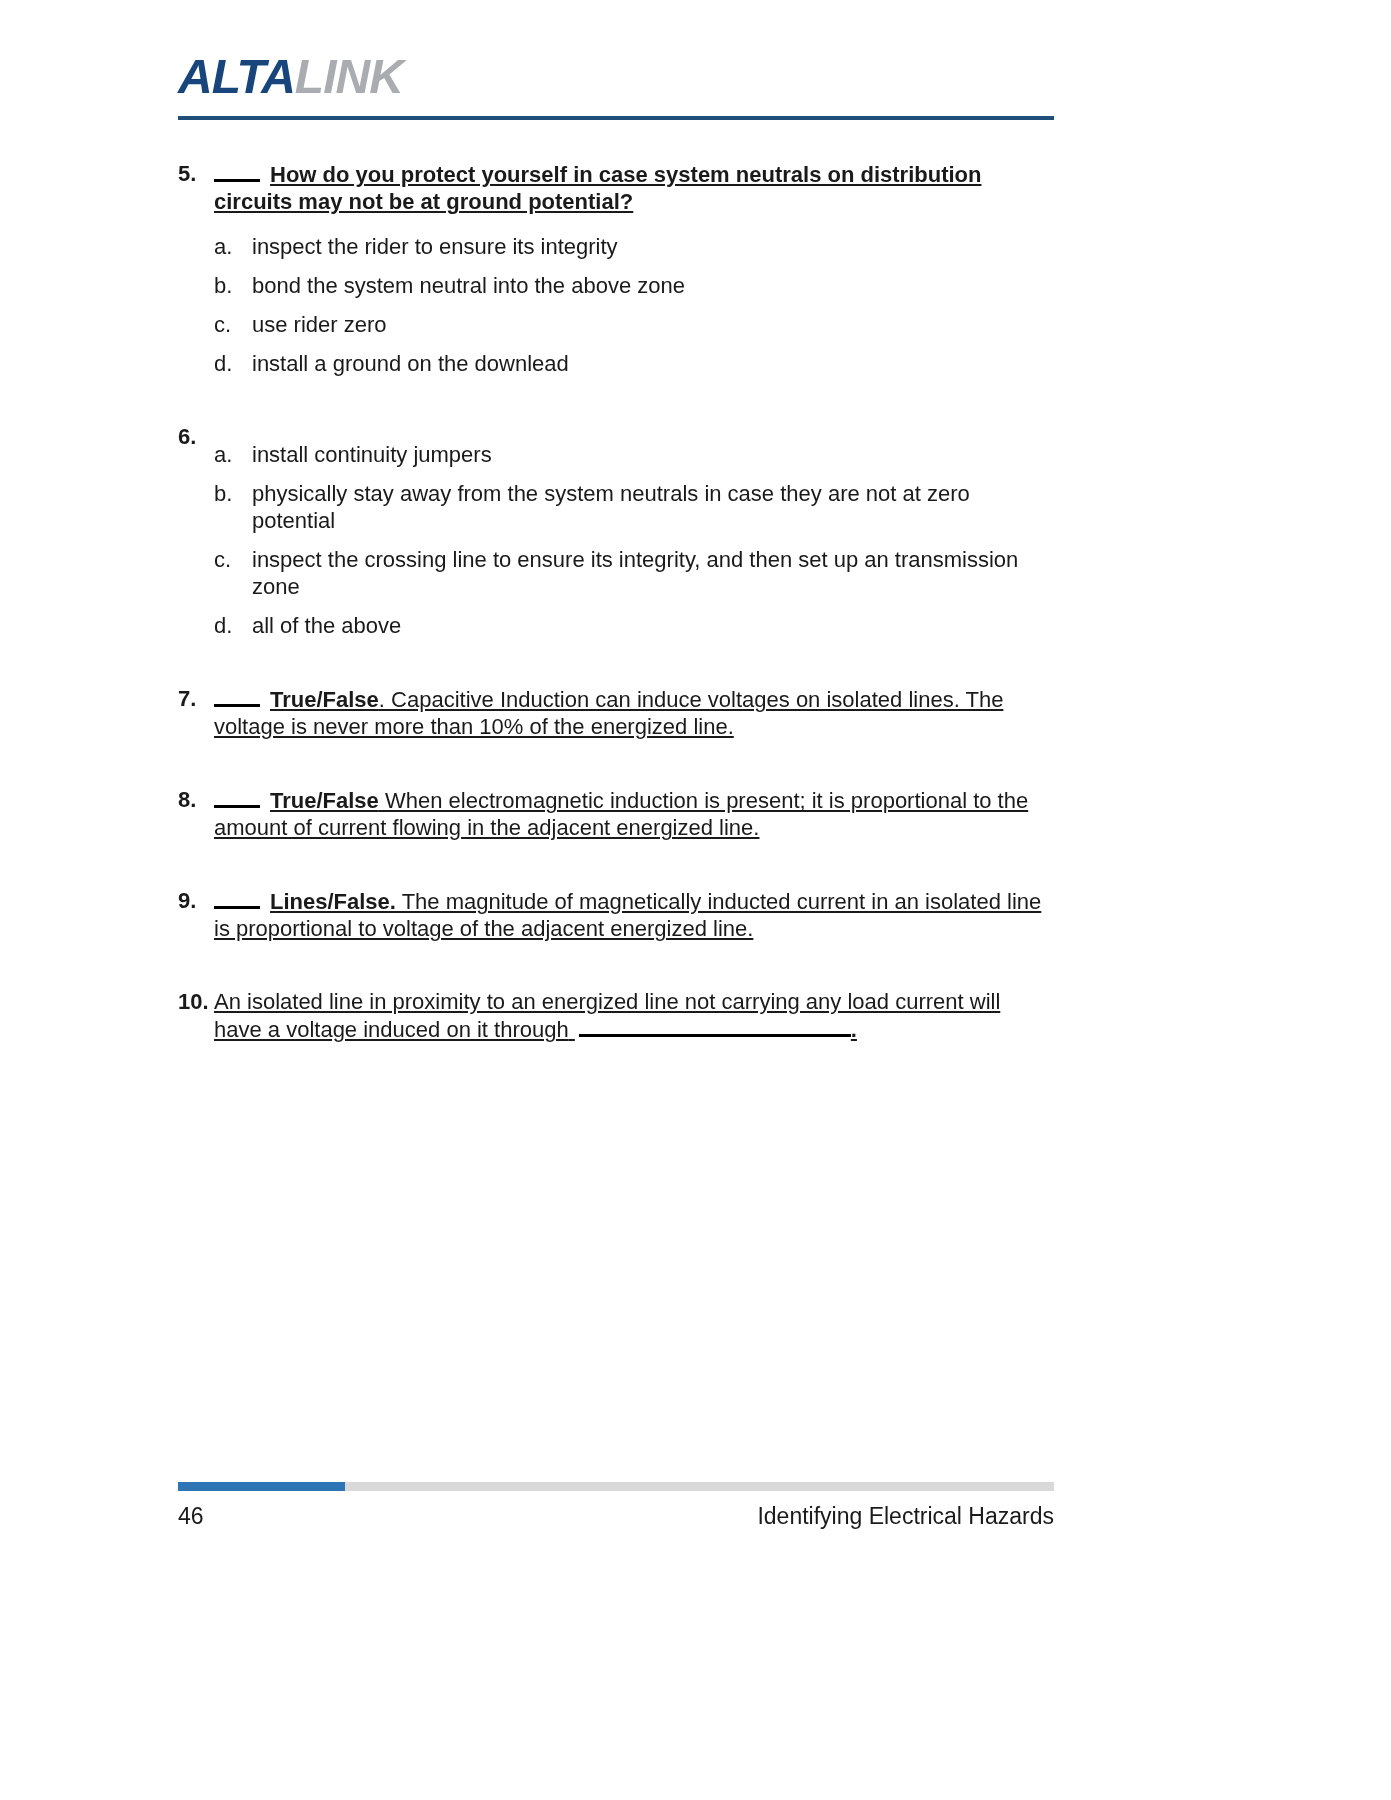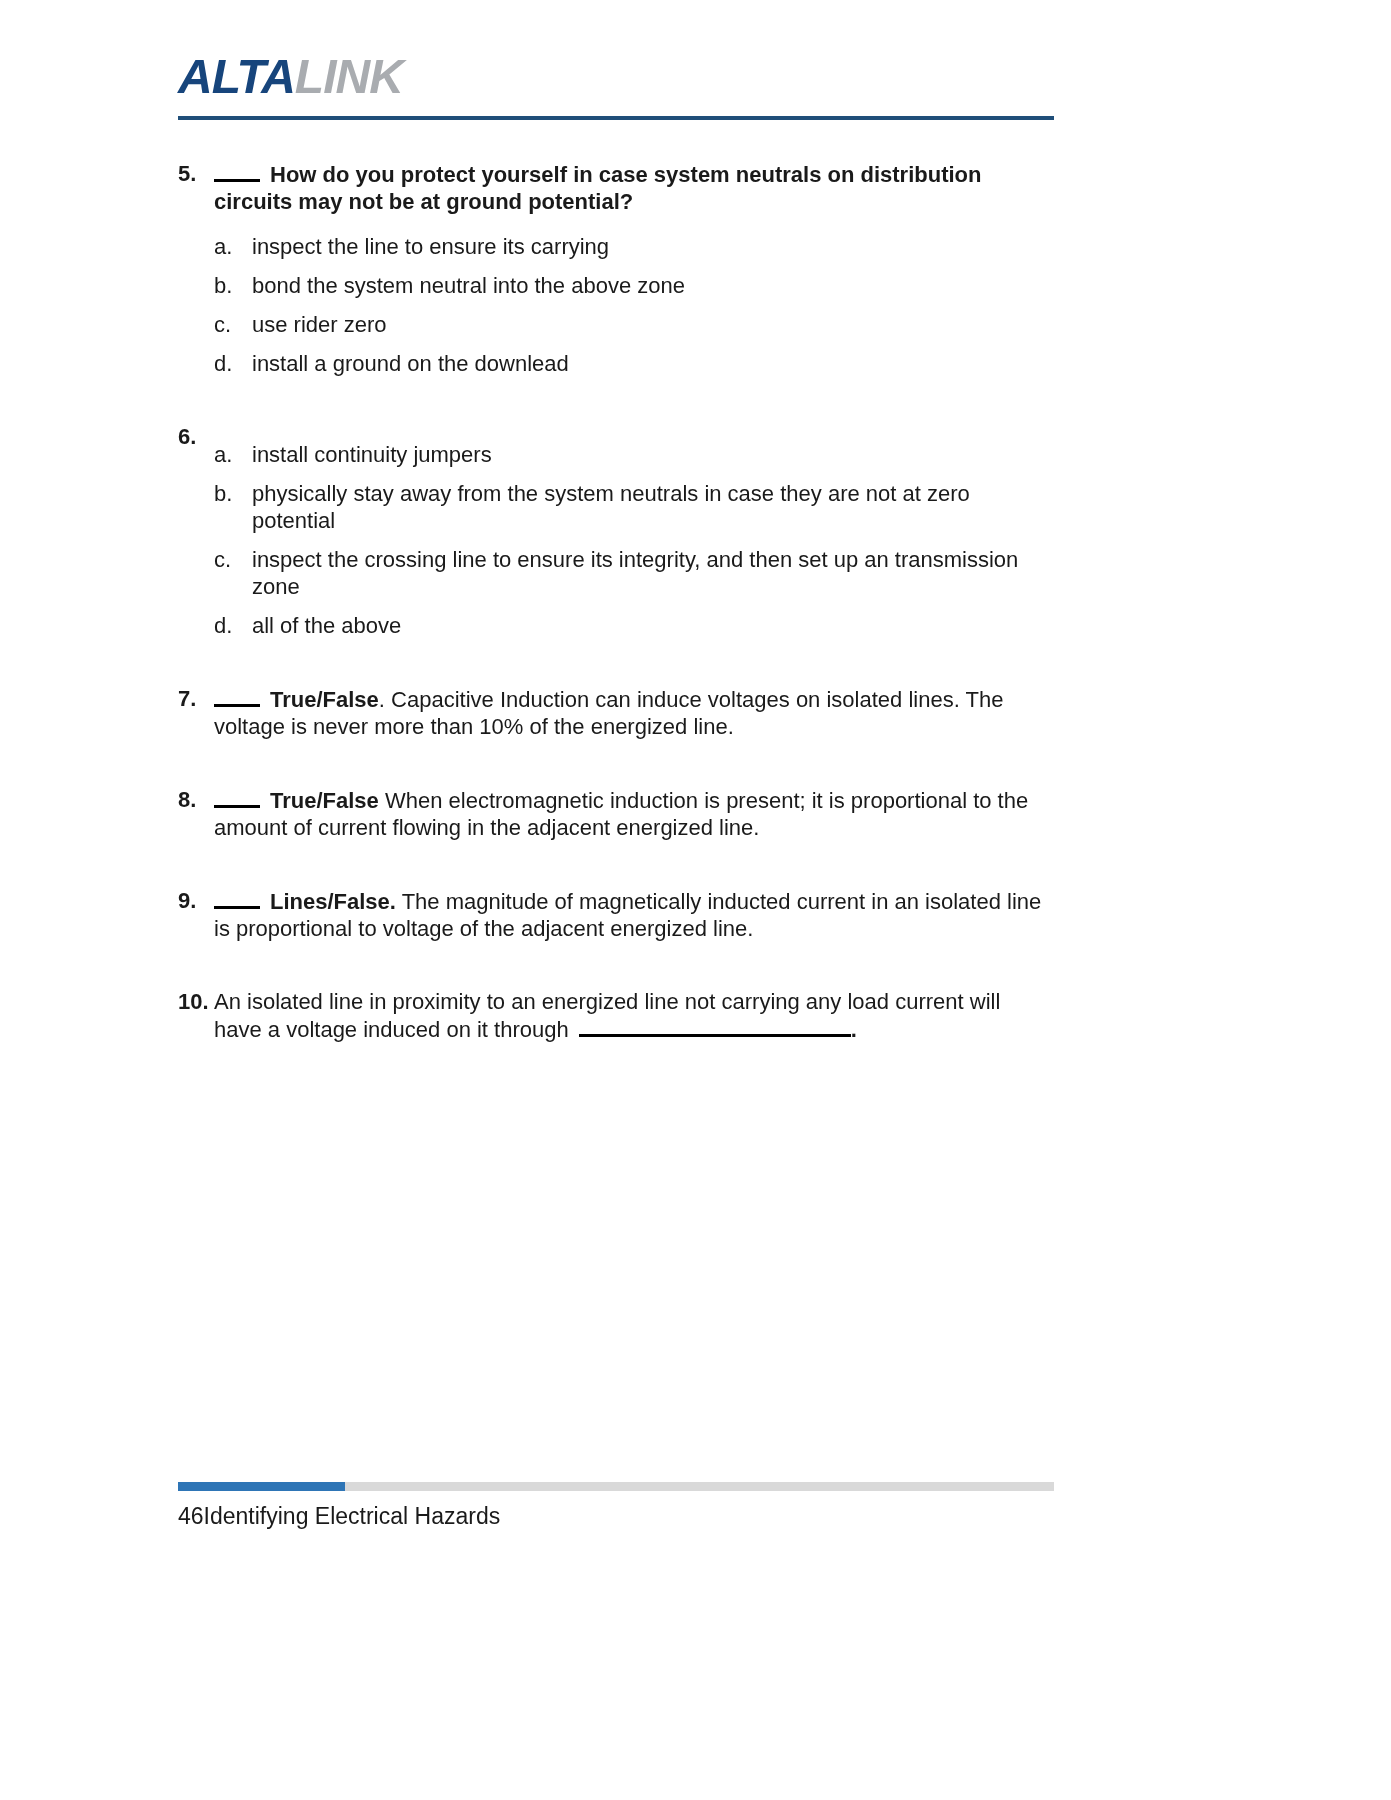--- a/index.html
+++ b/index.html
@@ -22,34 +22,34 @@
   .logo .alta{color:var(--logo-blue);font-style:italic;}
   .logo .link{color:var(--logo-gray);font-style:italic;}
   .doc-meta{text-align:right;font-size:22px;line-height:28px;padding-top:4px;}
   .header-rule{margin-top:14px;border-top:4px solid var(--brand-blue);height:0;}
 
   
   .questions{margin-top:40px;font-size:22px;line-height:27px;}
   .question{display:flex;margin-bottom:34px;}
   .qnum{width:36px;flex-shrink:0;font-weight:bold;}
   .qbody{flex:1;}
-  .qtext{margin-bottom:12px;}
+  .qtext{margin-bottom:12px;text-decoration:underline;}
   .qtext .bold{font-weight:bold;}
   .blank{display:inline-block;width:46px;border-bottom:3px solid #000;height:1em;margin-right:10px;font-weight:bold;}
   .blank.long{width:272px;margin-right:0;margin-left:4px;border-bottom-width:3px;}
   .options{margin-top:18px;}
   .option{display:flex;margin-bottom:12px;}
   .option .letter{width:38px;flex-shrink:0;}
   .option .otext{flex:1;}
 
   
   .footer{position:absolute;left:0;right:0;top:1482px;}
   .footer-bar{height:9px;background:var(--footer-bar-gray);position:relative;}
   .footer-bar-blue{position:absolute;left:0;top:0;bottom:0;width:167px;background:var(--footer-bar-blue);}
-  .footer-row{display:flex;font-size:23px;margin-top:12px;}
+  .footer-row{display:flex;justify-content:space-between;font-size:23px;margin-top:12px;}
 </style>
 </head>
 <body>
 
 <div class="page">
   <div class="inner">
 
     <div class="header">
       <div class="logo">
         <span class="alta">ALTA</span><span class="link">LINK</span>
@@ -59,21 +59,21 @@
     <div class="header-rule"></div>
 
     <div class="questions">
         <div class="question">
           <div class="qnum">5.</div>
           <div class="qbody">
             <div class="qtext"><span class="blank"></span><span class="bold">How do you protect yourself in case system neutrals on distribution circuits may not be at ground potential?</span></div>
             <div class="options">
               <div class="option">
                 <span class="letter">a.</span>
-                <span class="otext">inspect the line to ensure its carrying</span>
+                <span class="otext">inspect the rider to ensure its integrity</span>
               </div>
               <div class="option">
                 <span class="letter">b.</span>
                 <span class="otext">bond the system neutral into the above zone</span>
               </div>
               <div class="option">
                 <span class="letter">c.</span>
                 <span class="otext">use rider zero</span>
               </div>
               <div class="option">

